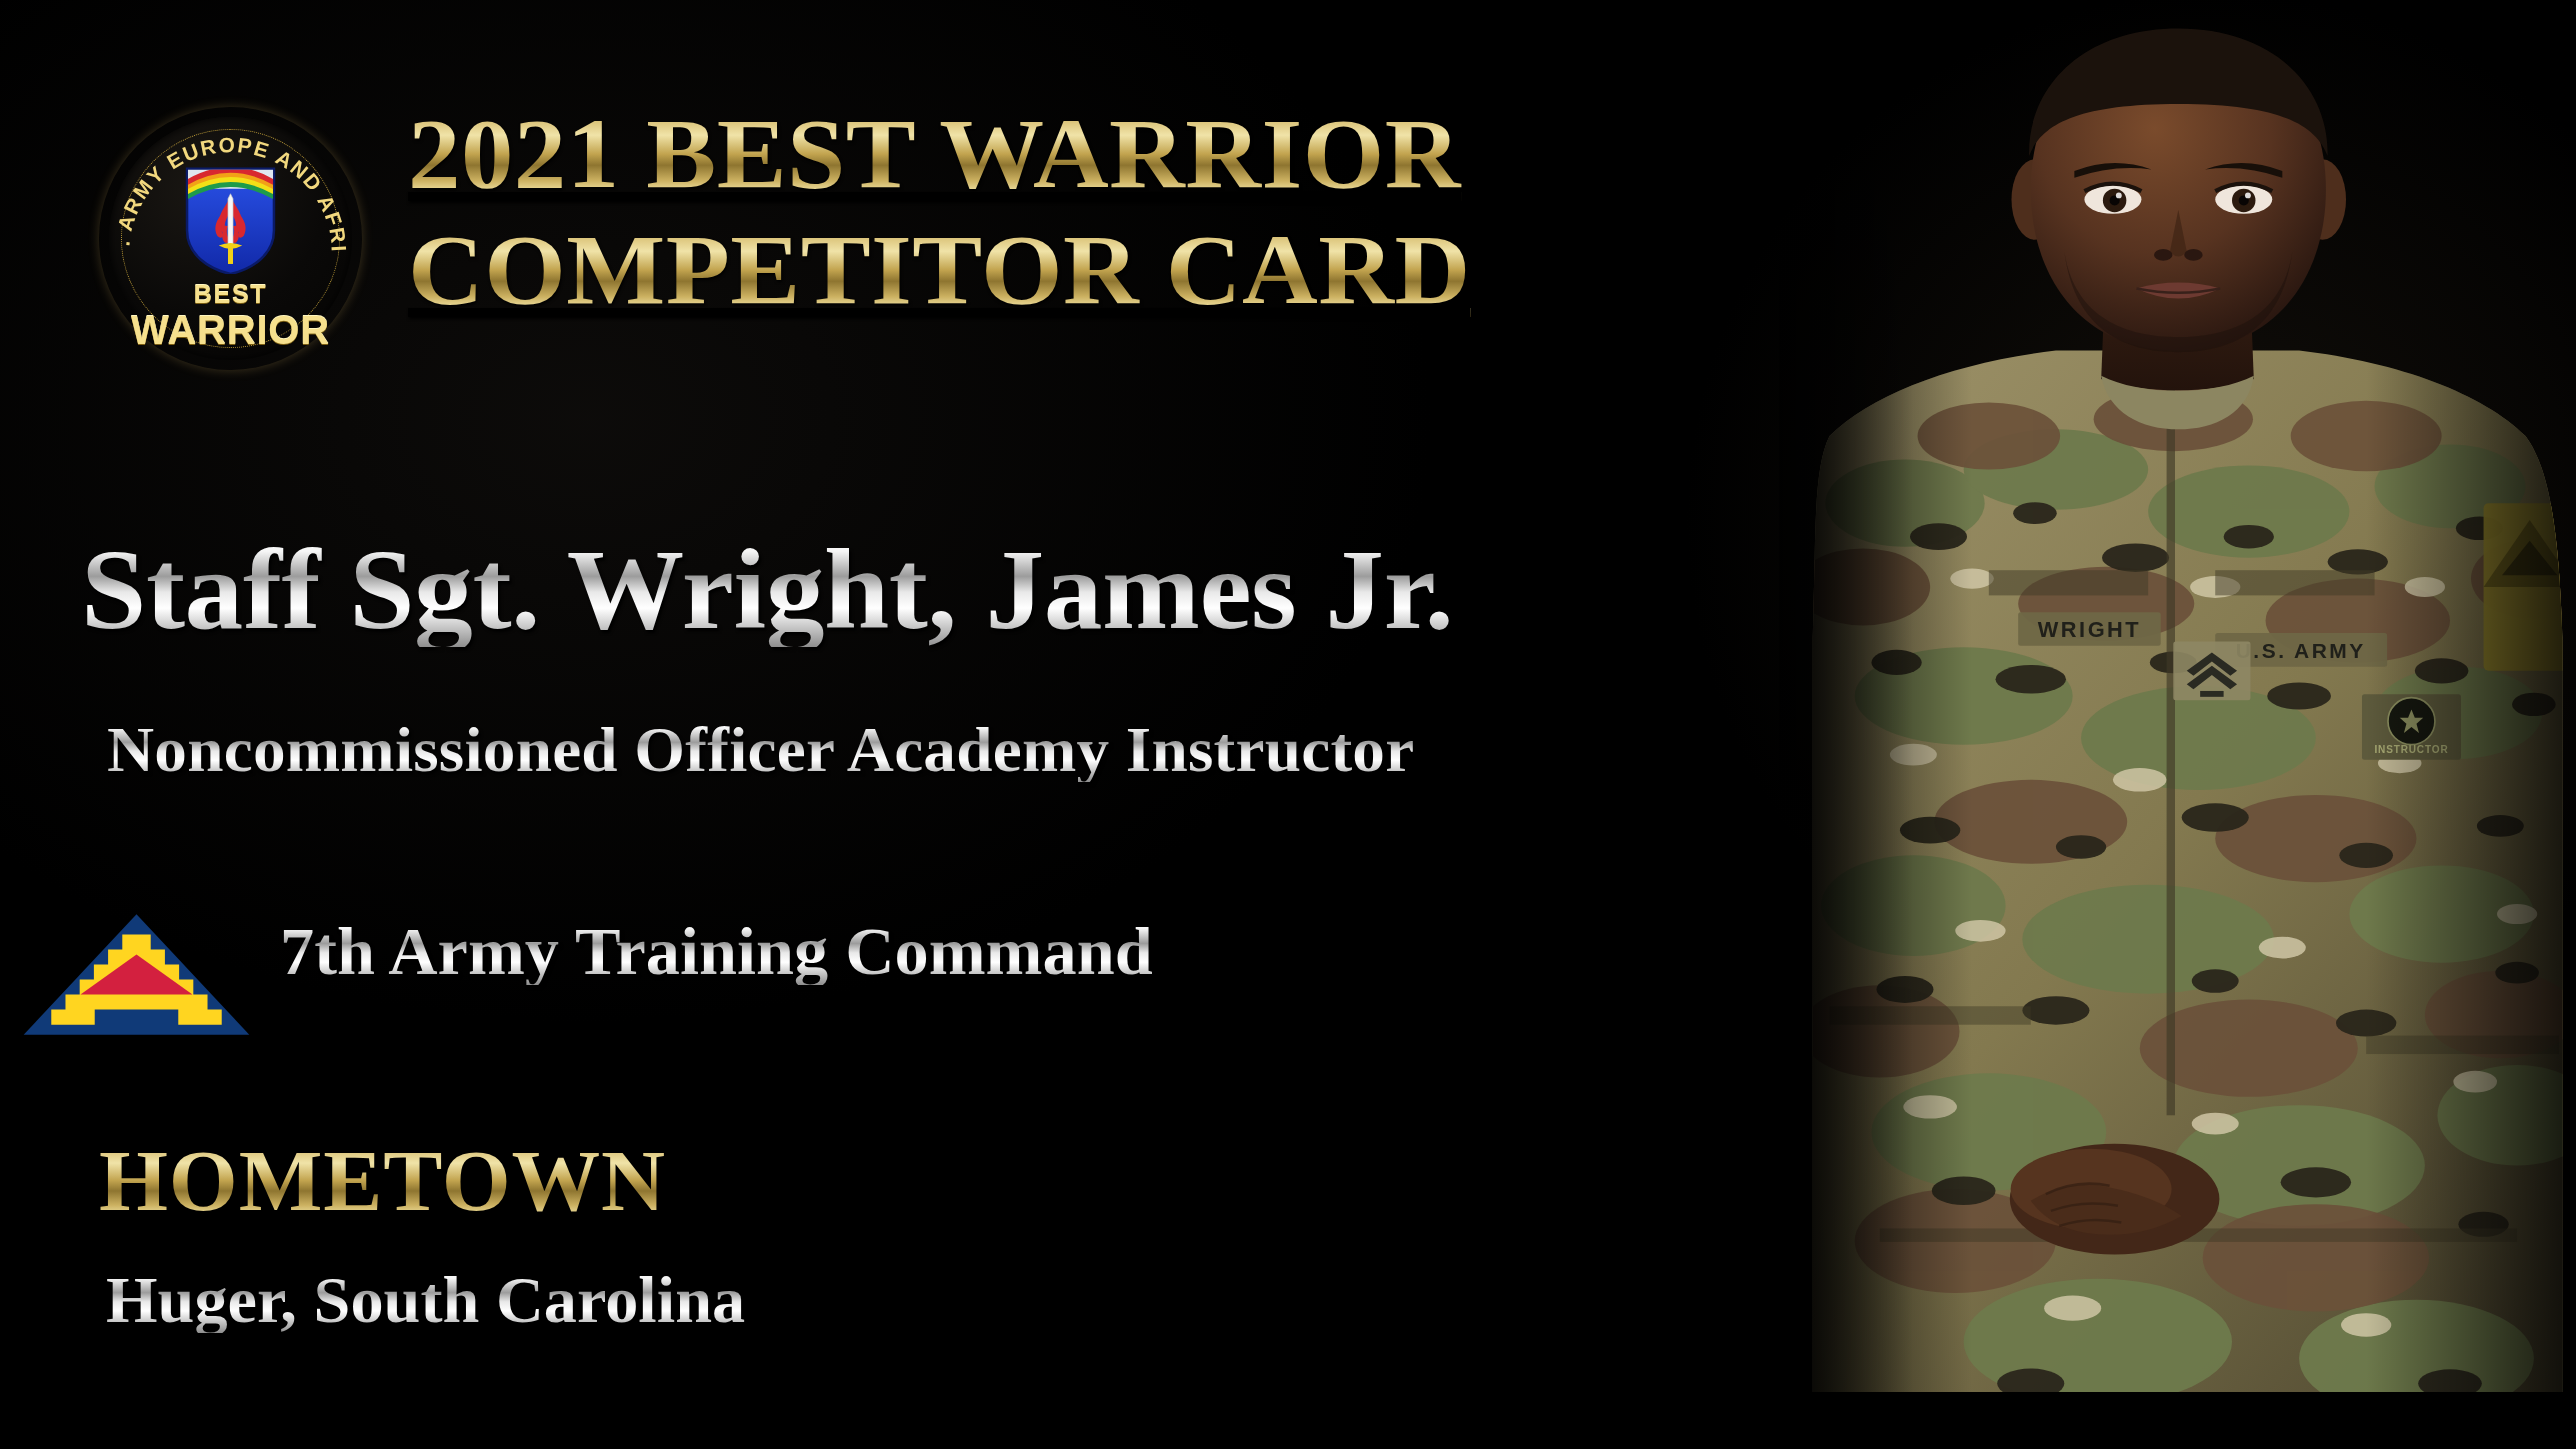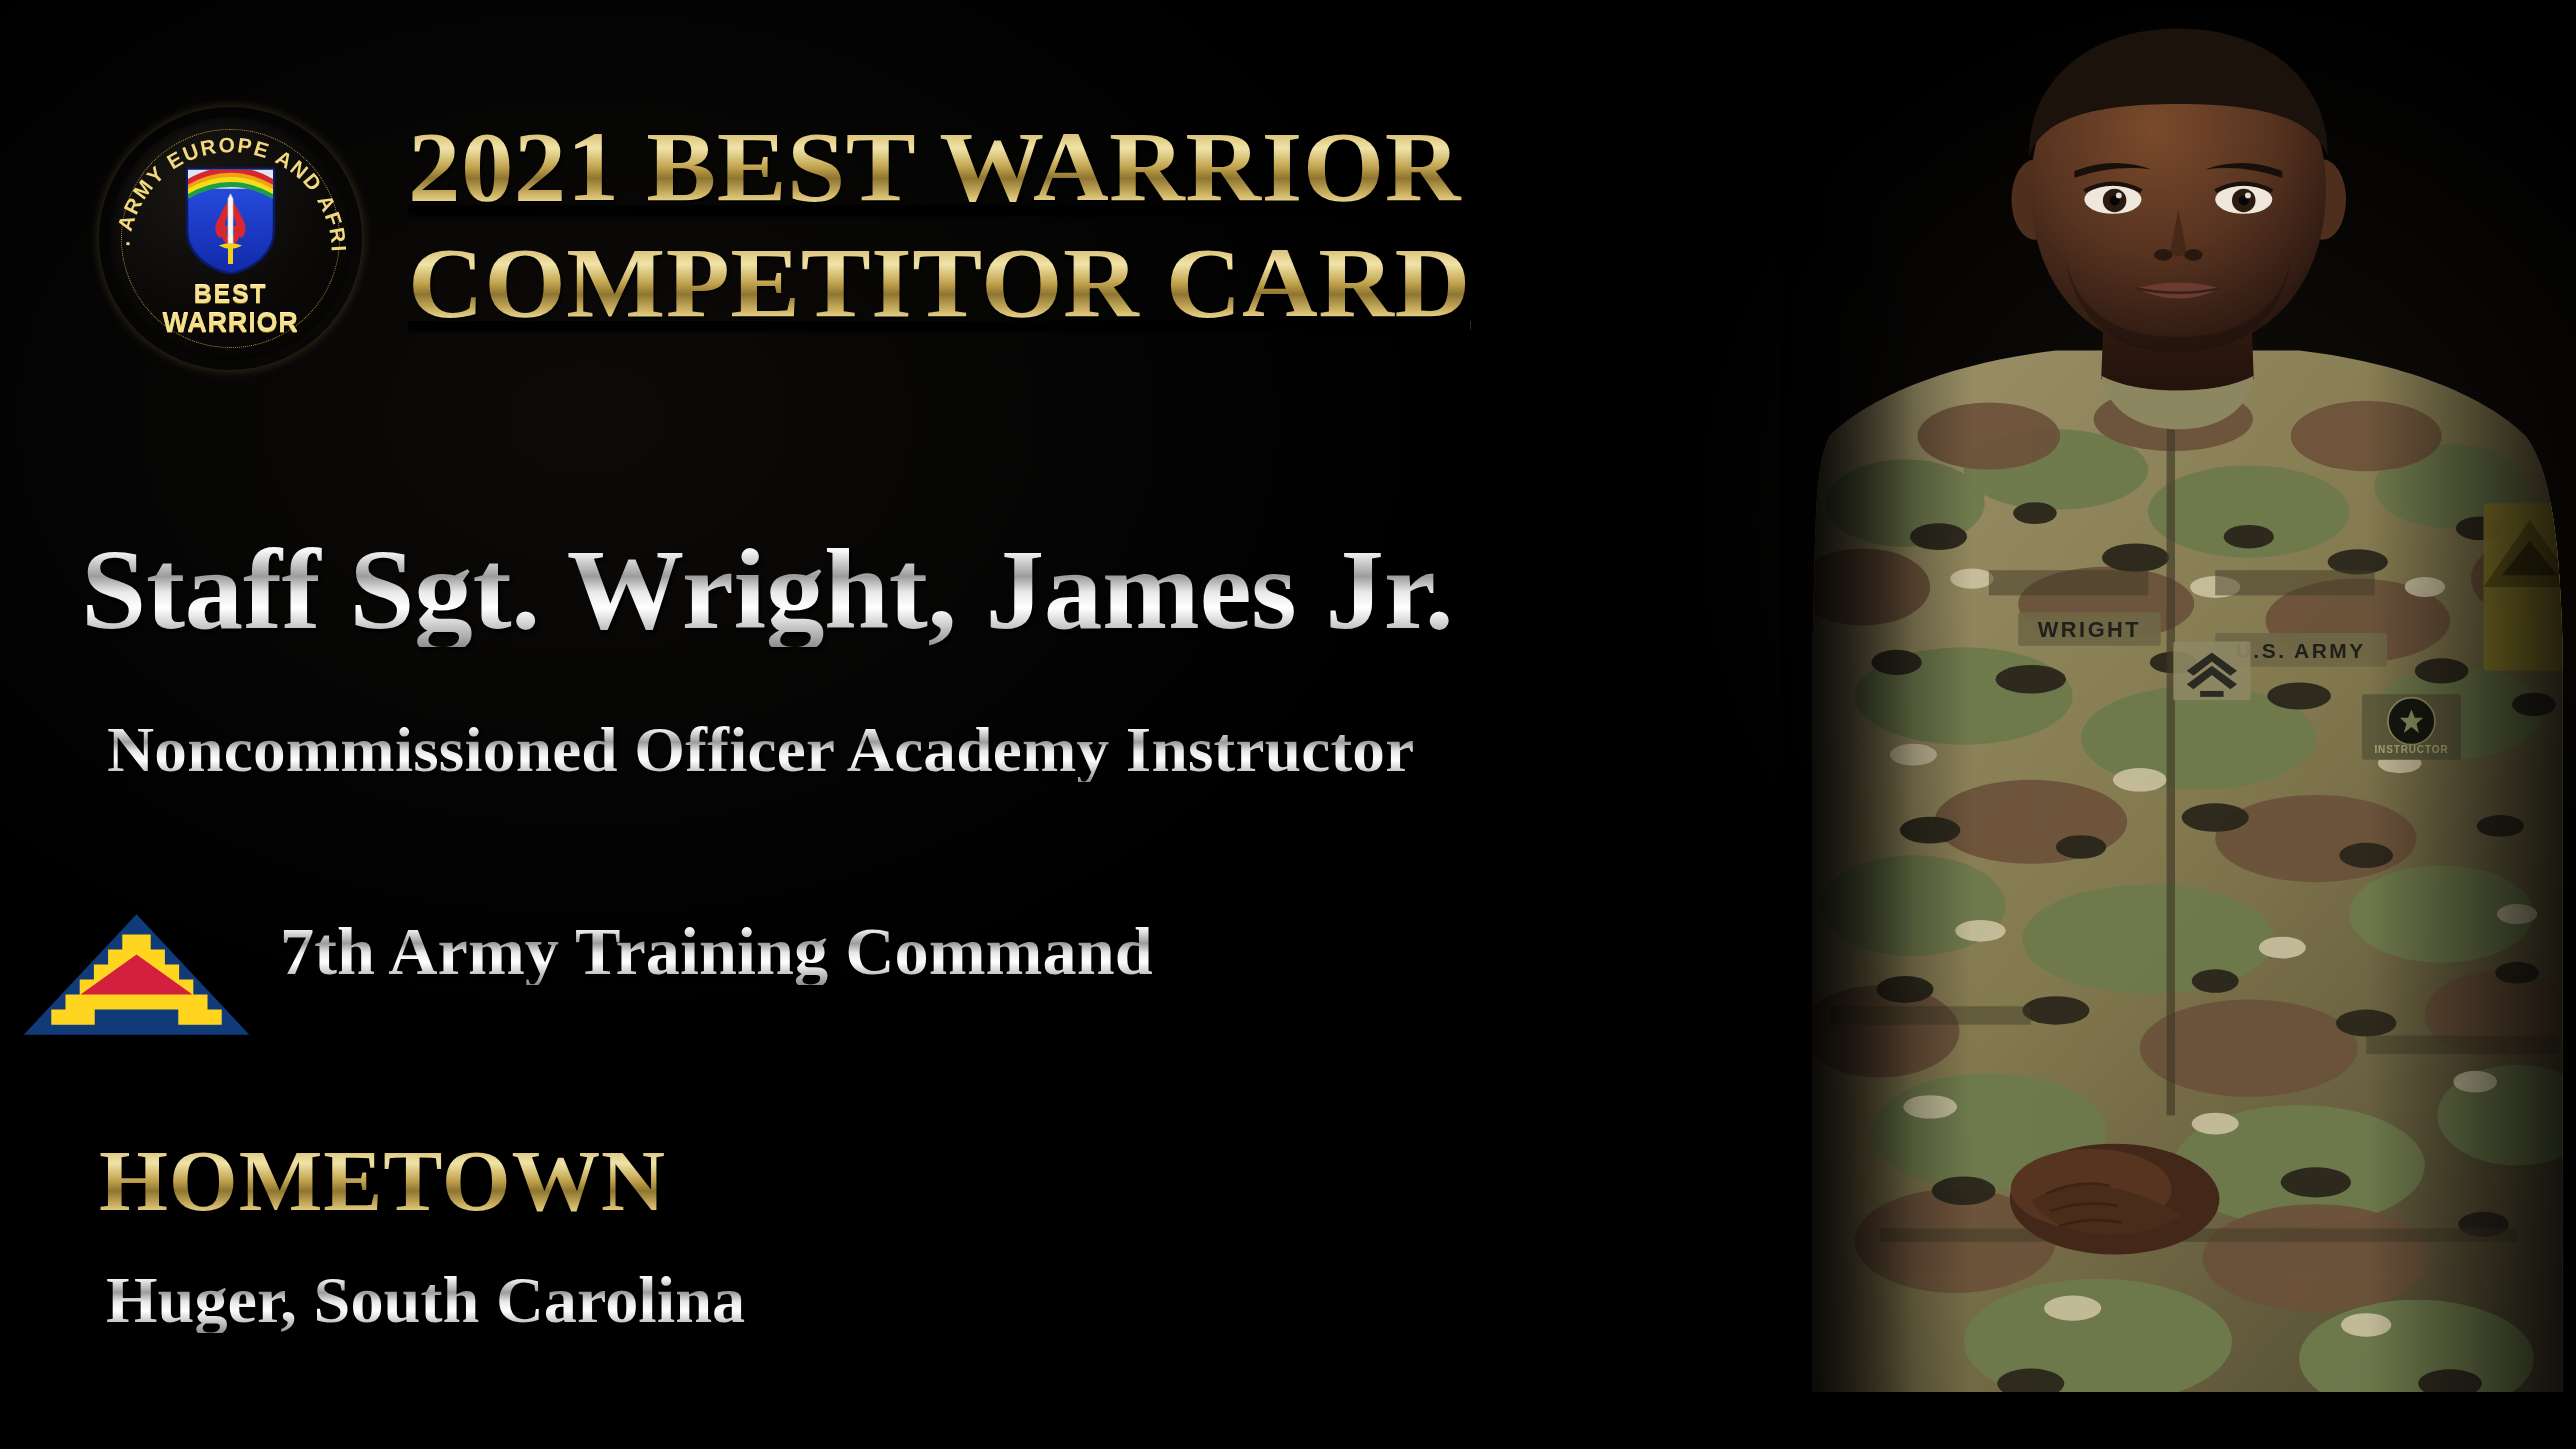--- a/index.html
+++ b/index.html
@@ -93,21 +93,21 @@
     position: absolute;
     width: 100%;
     text-align: center;
     font-family: "Liberation Sans", sans-serif;
     font-weight: 700;
     color: #f6e08d;
     text-shadow: 0 0.8px 0 #7a5d13, 0 -0.8px 0 #fff6c0;
     letter-spacing: 1.7px;
   }
   .seal-word1 { top: 173px; font-size: 25px; }
-  .seal-word2 { top: 201px; font-size: 27px; letter-spacing: 0.8px; }
+  .seal-word2 { top: 201px; font-size: 40px; letter-spacing: 0.8px; }
 
   
   .gold {
     background-image: linear-gradient(180deg,
         #b99a46 0%,
         #d9c176 14%,
         #f0e3a8 30%,
         #c2a44f 50%,
         #8e7530 62%,
         #cbb060 78%,
@@ -132,21 +132,21 @@
     background-clip: text;
     color: transparent;
     -webkit-text-fill-color: transparent;
     filter: drop-shadow(2.5px 3.4px 1.7px rgba(0,0,0,0.95));
   }
 
   
   .title-block {
     position: absolute;
     left: 408px;
-    top: 120px;
+    top: 107px;
     width: 1358px;
     text-decoration: underline;
   }
   .title-line {
     font-family: "Liberation Serif", "DejaVu Serif", serif;
     font-weight: 700;
     font-size: 99px;
     line-height: 0.95;
     letter-spacing: 0.4px;
     white-space: nowrap;

